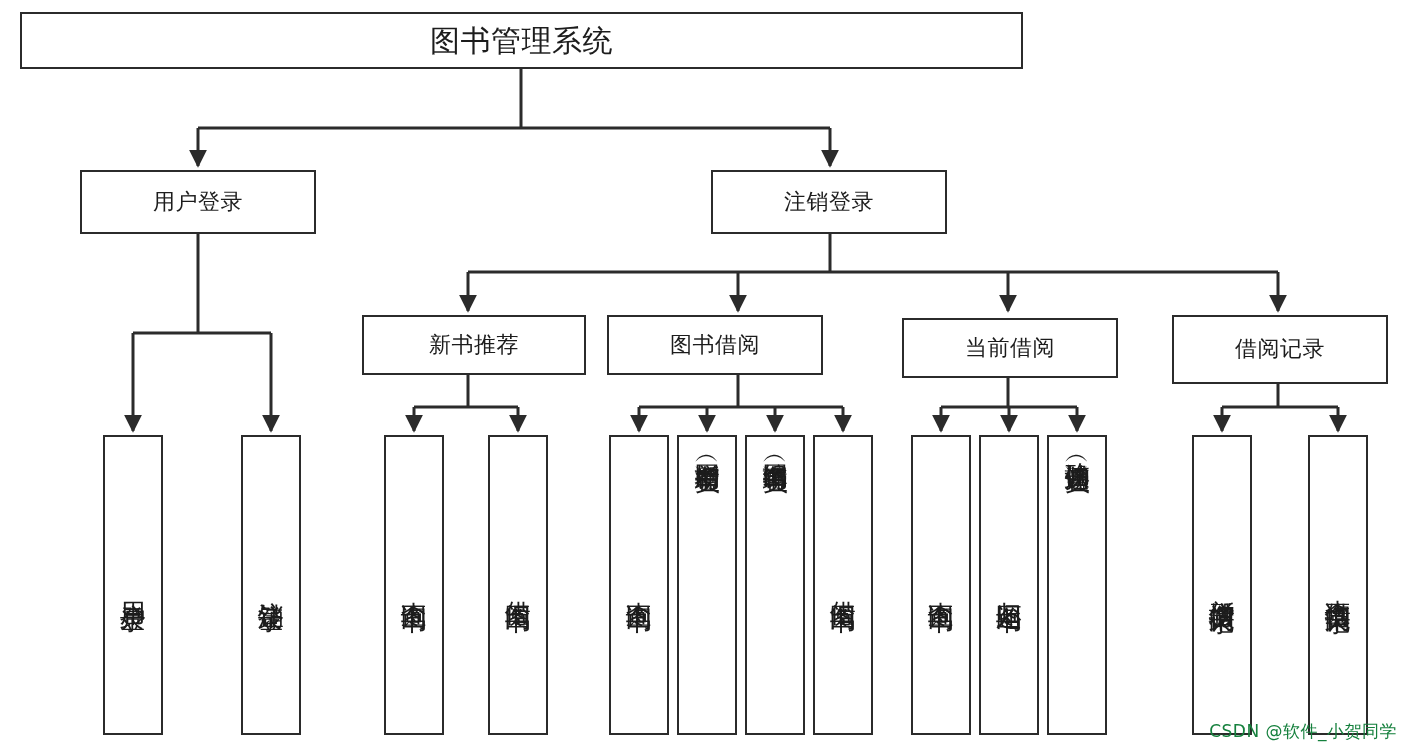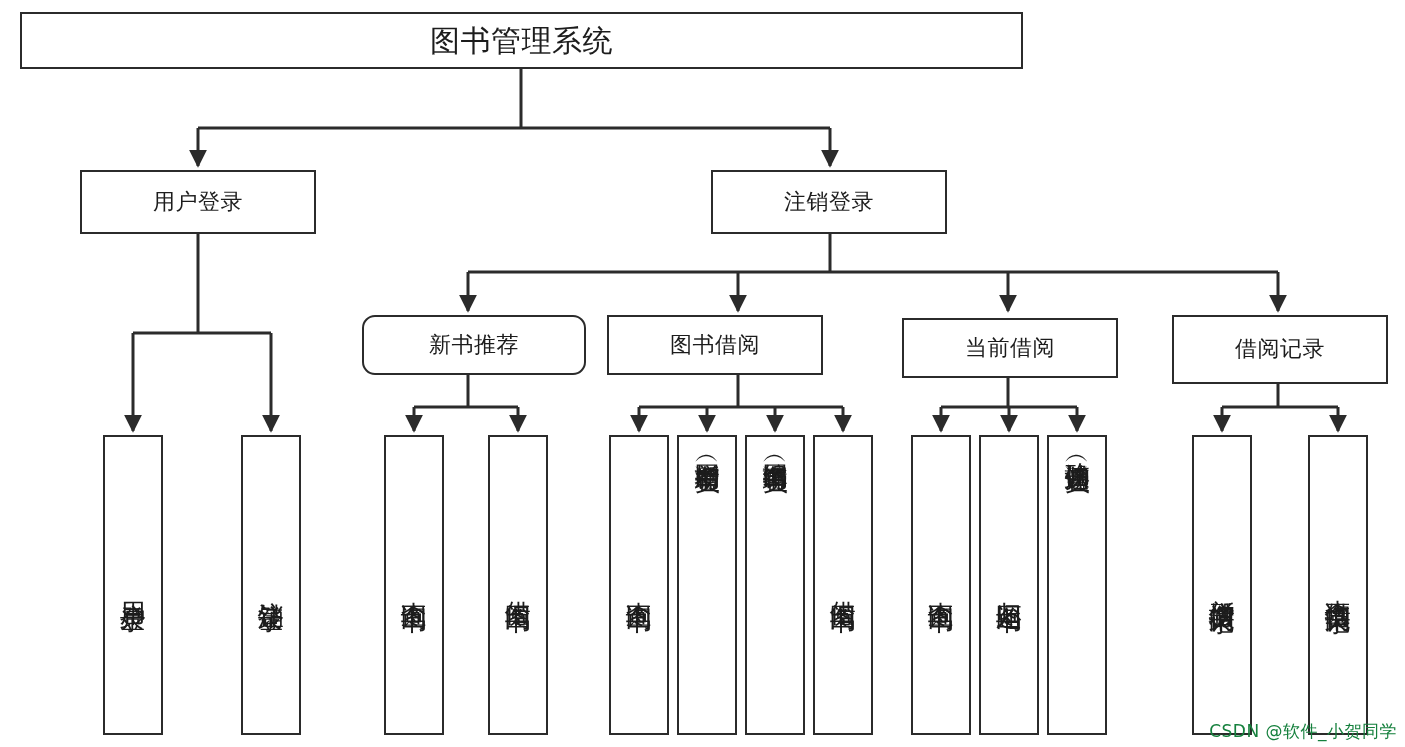--- a/index.html
+++ b/index.html
@@ -146,21 +146,21 @@
   </div>
 
   <div class="node horiz" style="left:80px; top:170px; width:236px; height:64px;">
     <span class="node-label">用户登录</span>
   </div>
 
   <div class="node horiz" style="left:711px; top:170px; width:236px; height:64px;">
     <span class="node-label">注销登录</span>
   </div>
 
-  <div class="node horiz" style="left:362px; top:315px; width:224px; height:60px;border-radius:13px;">
+  <div class="node horiz" style="left:362px; top:315px; width:224px; height:60px;">
     <span class="node-label">新书推荐</span>
   </div>
 
   <div class="node horiz" style="left:607px; top:315px; width:216px; height:60px;align-items:center;">
     <span class="node-label">图书借阅</span>
   </div>
 
   <div class="node horiz" style="left:902px; top:318px; width:216px; height:60px;">
     <span class="node-label">当前借阅</span>
   </div>

